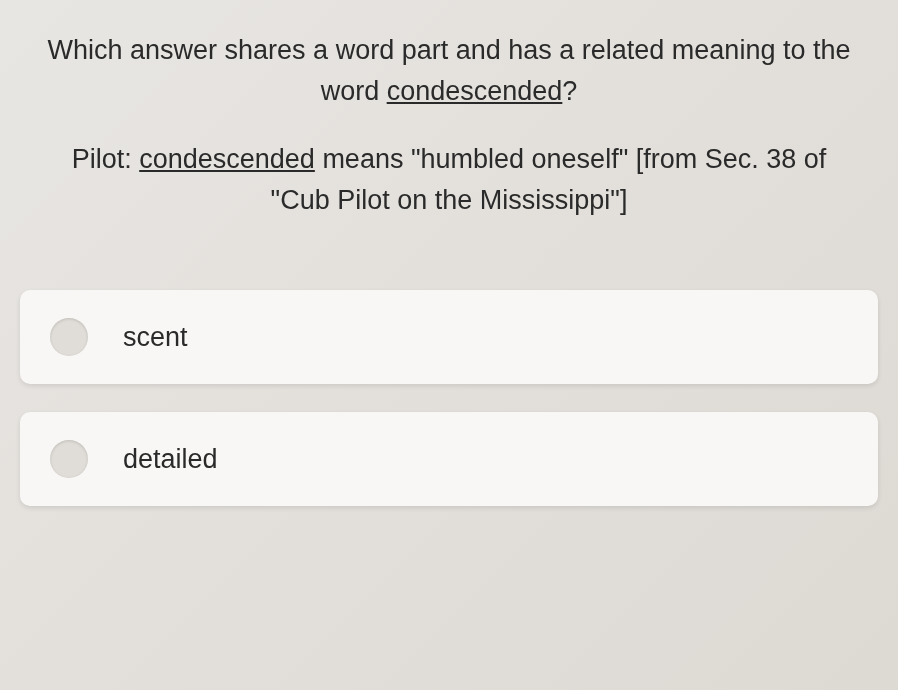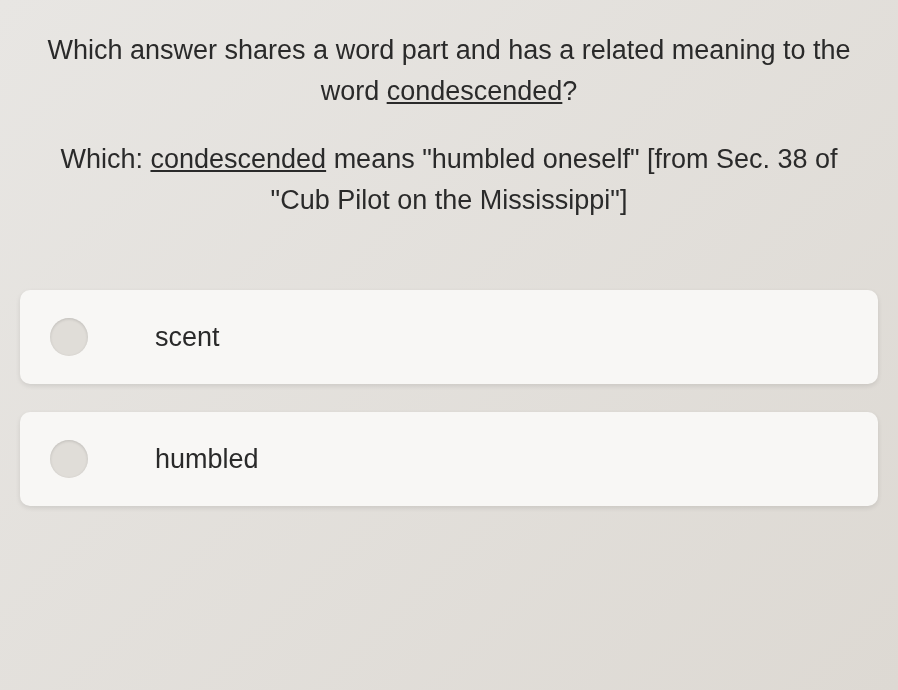--- a/index.html
+++ b/index.html
@@ -57,39 +57,38 @@
       border-radius: 50%;
       background: #e0ddd8;
       margin-right: 35px;
       flex-shrink: 0;
       box-shadow: inset 0 1px 3px rgba(0,0,0,0.15);
     }
     .option-label {
       font-size: 27px;
       color: #2a2a2a;
       font-weight: 400;
-      margin-left: 32px;
     }
   </style>
 </head>
 <body>
 
 <div class="question-container">
   <div class="question-text">
     <span>Which answer shares a word part and has a related meaning to the word </span><span class="underlined">condescended</span><span>?</span>
   </div>
   <div class="hint-container">
     <div class="hint-text">
-      <span>Which: </span><span class="underlined">condescended</span><span> means "humbled oneself" [from Sec. 38 of "Cub Pilot on the Mississippi"]</span>
+      <span>Pilot: </span><span class="underlined">condescended</span><span> means "humbled oneself" [from Sec. 38 of "Cub Pilot on the Mississippi"]</span>
     </div>
   </div>
 </div>
 
 <div class="options-container">
   <div class="option">
     <div class="radio-circle"></div>
     <span class="option-label">scent</span>
   </div>
   <div class="option">
     <div class="radio-circle"></div>
-    <span class="option-label">humbled</span>
+    <span class="option-label">detailed</span>
   </div>
 </div>
 
 </body></html>

